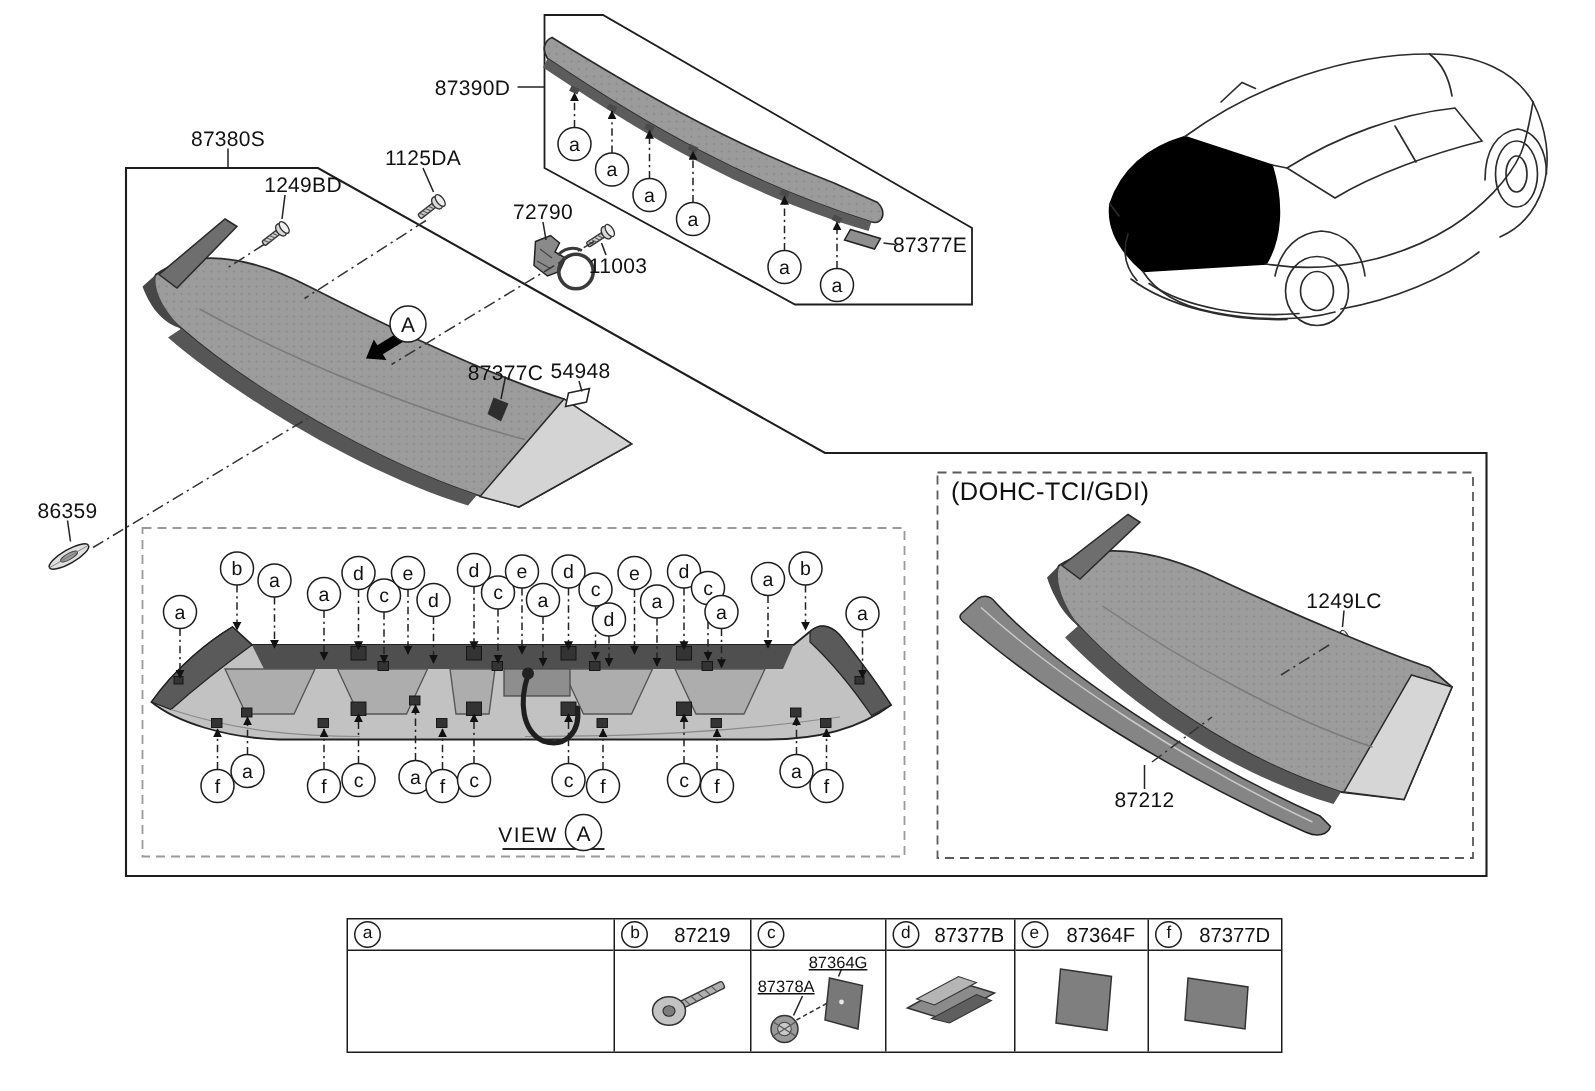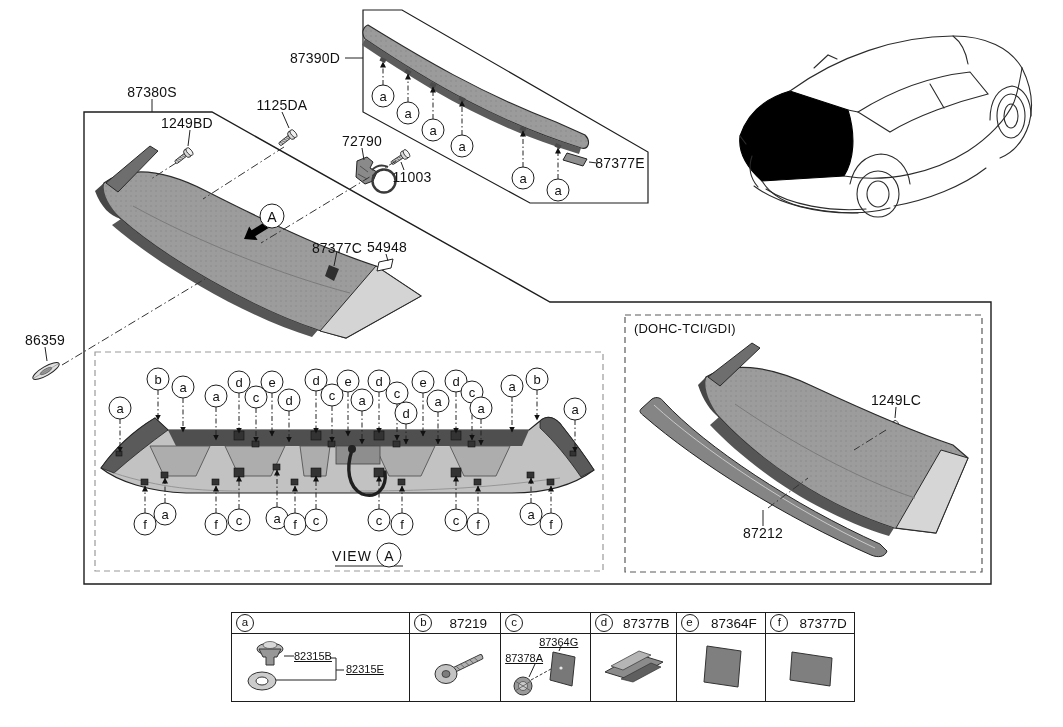--- a/index.html
+++ b/index.html
@@ -253,56 +253,44 @@
         <line x1="379" y1="509" x2="379" y2="476" stroke="#222" stroke-width="1" stroke-dasharray="5 2.5 1.5 2.5" marker-end="url(#arr)"></line>
         <line x1="402" y1="513" x2="402" y2="486" stroke="#222" stroke-width="1" stroke-dasharray="5 2.5 1.5 2.5" marker-end="url(#arr)"></line>
         <line x1="456" y1="509" x2="456" y2="476" stroke="#222" stroke-width="1" stroke-dasharray="5 2.5 1.5 2.5" marker-end="url(#arr)"></line>
         <line x1="478" y1="513" x2="478" y2="486" stroke="#222" stroke-width="1" stroke-dasharray="5 2.5 1.5 2.5" marker-end="url(#arr)"></line>
         <line x1="531" y1="503" x2="531" y2="478" stroke="#222" stroke-width="1" stroke-dasharray="5 2.5 1.5 2.5" marker-end="url(#arr)"></line>
         <line x1="551" y1="513" x2="551" y2="486" stroke="#222" stroke-width="1" stroke-dasharray="5 2.5 1.5 2.5" marker-end="url(#arr)"></line>
       </g>
 </svg>
 
 <div class="lbl" style="left:152px;top:92px">87380S</div>
-<div class="lbl" style="left:187px;top:123px">1249BD</div>
+<div class="lbl" style="left:202px;top:123px">1249BD</div>
 <div class="lbl" style="left:282px;top:105px">1125DA</div>
 <div class="lbl" style="left:362px;top:141px">72790</div>
 <div class="lbl" style="left:412px;top:177px">11003</div>
 <div class="lbl" style="left:337px;top:248px">87377C</div>
 <div class="lbl" style="left:387px;top:247px">54948</div>
 <div class="lbl" style="left:45px;top:340px">86359</div>
 <div class="lbl" style="left:315px;top:58px">87390D</div>
 <div class="lbl" style="left:620px;top:163px">87377E</div>
-<div class="lbl la" style="left:634px;top:328px;font-size:13px">(DOHC-TCI/GDI)</div>
+<div class="lbl la" style="left:634px;top:328px;font-size:17px">(DOHC-TCI/GDI)</div>
 <div class="lbl" style="left:896px;top:400px">1249LC</div>
 <div class="lbl" style="left:763px;top:533px">87212</div>
 
 <div class="lbl" style="left:352px;top:556px;letter-spacing:1px">VIEW</div>
 <div class="co big" style="left:389px;top:555px">A</div>
 
 <div class="co big" style="left:272px;top:216px">A</div>
 
 <div id="legend">
   <div class="lcol" style="width:179px">
     <div class="lhead">
           <span class="hletter">a</span>
           <span class="hpart"></span>
         </div>
-    <div class="lbody">
-      <svg width="179" height="69">
-        <ellipse cx="38" cy="15" rx="13" ry="6" fill="#bdbdbd" stroke="#333"></ellipse>
-        <path d="M27,15 L49,15 L45,23 L42,23 L42,31 L34,31 L34,23 L31,23 Z" fill="#979797" stroke="#333"></path>
-        <ellipse cx="38" cy="11" rx="7" ry="3.5" fill="#d9d9d9" stroke="#444" stroke-width="0.7"></ellipse>
-        <ellipse cx="30" cy="47" rx="14" ry="9" fill="#cccccc" stroke="#333"></ellipse>
-        <ellipse cx="30" cy="47" rx="6" ry="4" fill="#ffffff" stroke="#333"></ellipse>
-        <path d="M52,22 H62 M98,24 H104 M44,46 H104 M104,24 V46 M104,36 H112" stroke="#222" fill="none"></path>
-      </svg>
-      <span class="celltxt" style="left:62px;top:16px">82315B</span>
-      <span class="celltxt" style="left:114px;top:29px">82315E</span>
-    </div>
   </div>
   <div class="lcol" style="width:91px">
     <div class="lhead">
           <span class="hletter">b</span>
           <span class="hpart">87219</span>
         </div>
     <div class="lbody">
       <svg width="91" height="69">
         <g transform="translate(40,38) rotate(-26)">
           <rect x="2" y="-2.5" width="34" height="5" rx="1.5" fill="#b0b0b0" stroke="#333" stroke-width="0.9"></rect>

